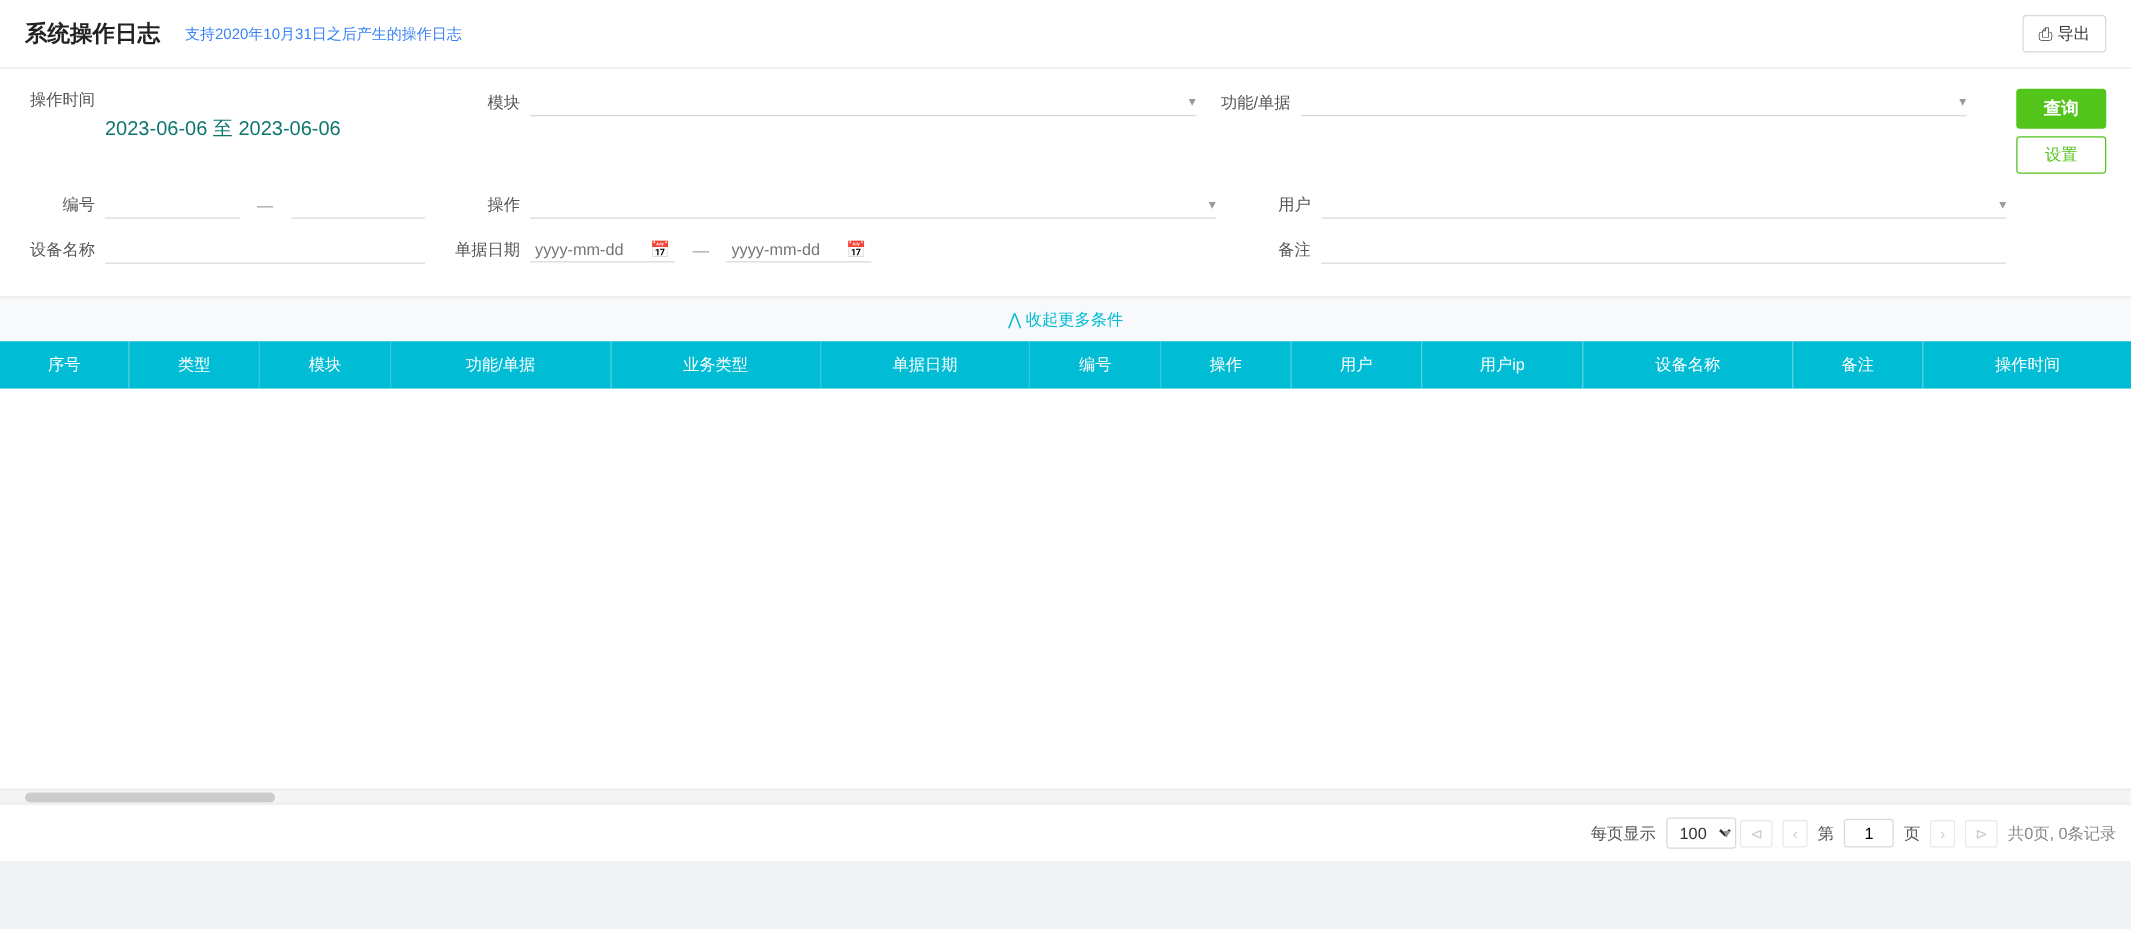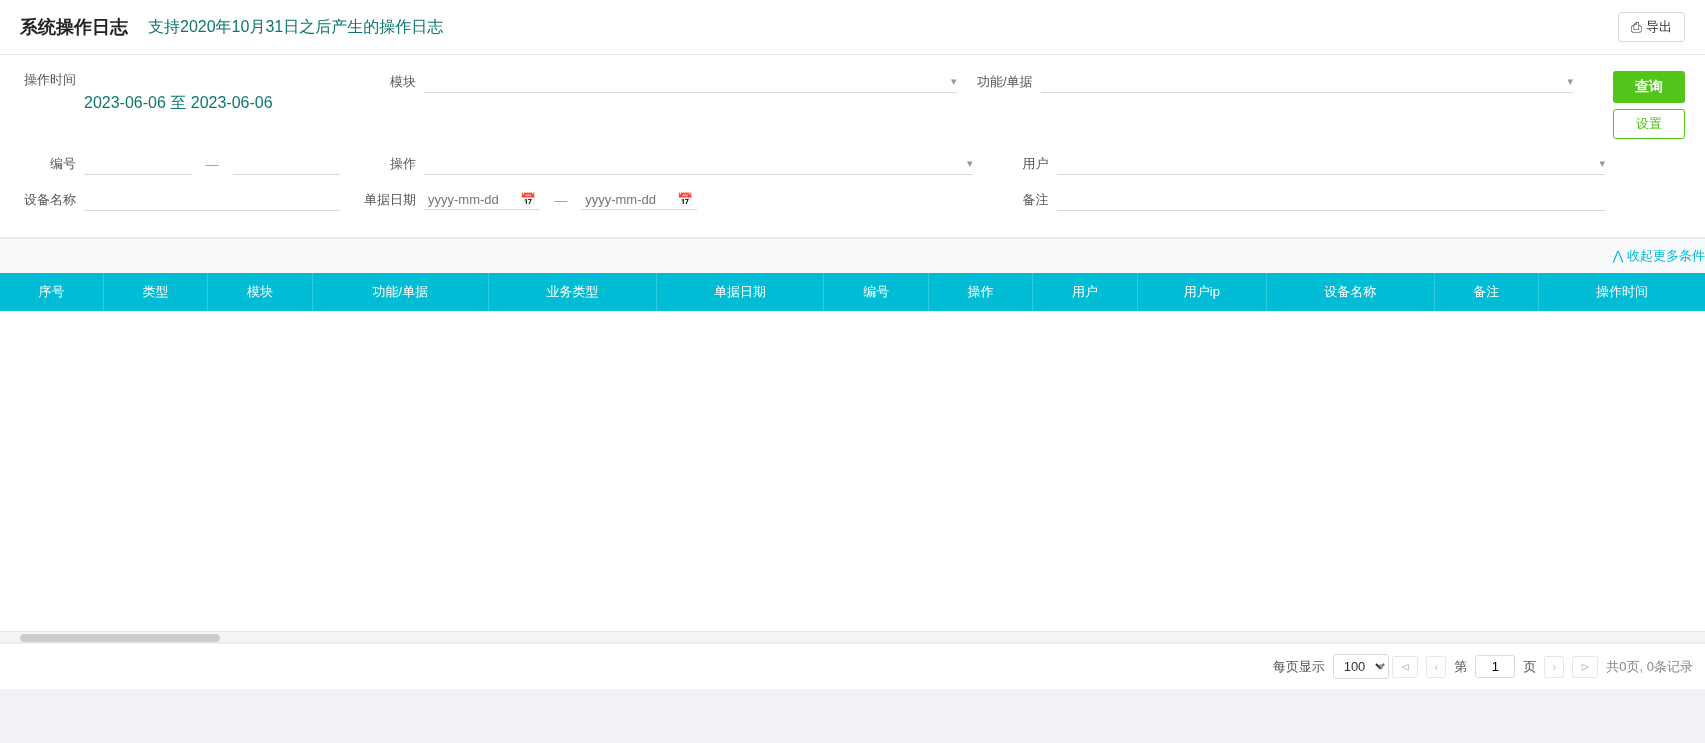--- a/index.html
+++ b/index.html
@@ -7,21 +7,21 @@
 
     .page-header {
       background: #fff;
       padding: 12px 20px;
       display: flex;
       align-items: center;
       gap: 20px;
       border-bottom: 1px solid #e8e8e8;
     }
     .page-title { font-size: 18px; font-weight: bold; color: #222; }
-    .page-subtitle { font-size: 16px; color: #0f766e; }
+    .page-subtitle { font-size: 12px; color: #3b82f6; }
     .header-actions { margin-left: auto; display: flex; align-items: center; gap: 6px; }
     .export-btn {
       display: flex; align-items: center; gap: 4px;
       background: #fff; border: 1px solid #d9d9d9; border-radius: 3px;
       padding: 5px 12px; cursor: pointer; font-size: 13px; color: #333;
     }
 
     .filter-panel {
       background: #fff;
       padding: 16px 20px;
@@ -142,21 +142,21 @@
       background: #fff;
       color: #52c41a;
       border: 1px solid #52c41a;
       border-radius: 3px;
       padding: 5px 22px;
       font-size: 13px;
       cursor: pointer;
     }
 
     .collapse-bar {
-      text-align: right;
+      text-align: center;
       padding: 8px 0;
       background: #f8f9fb;
       border-top: 1px solid #eee;
       cursor: pointer;
       color: #00bcd4;
       font-size: 13px;
       user-select: none;
     }
 
     .table-container {

